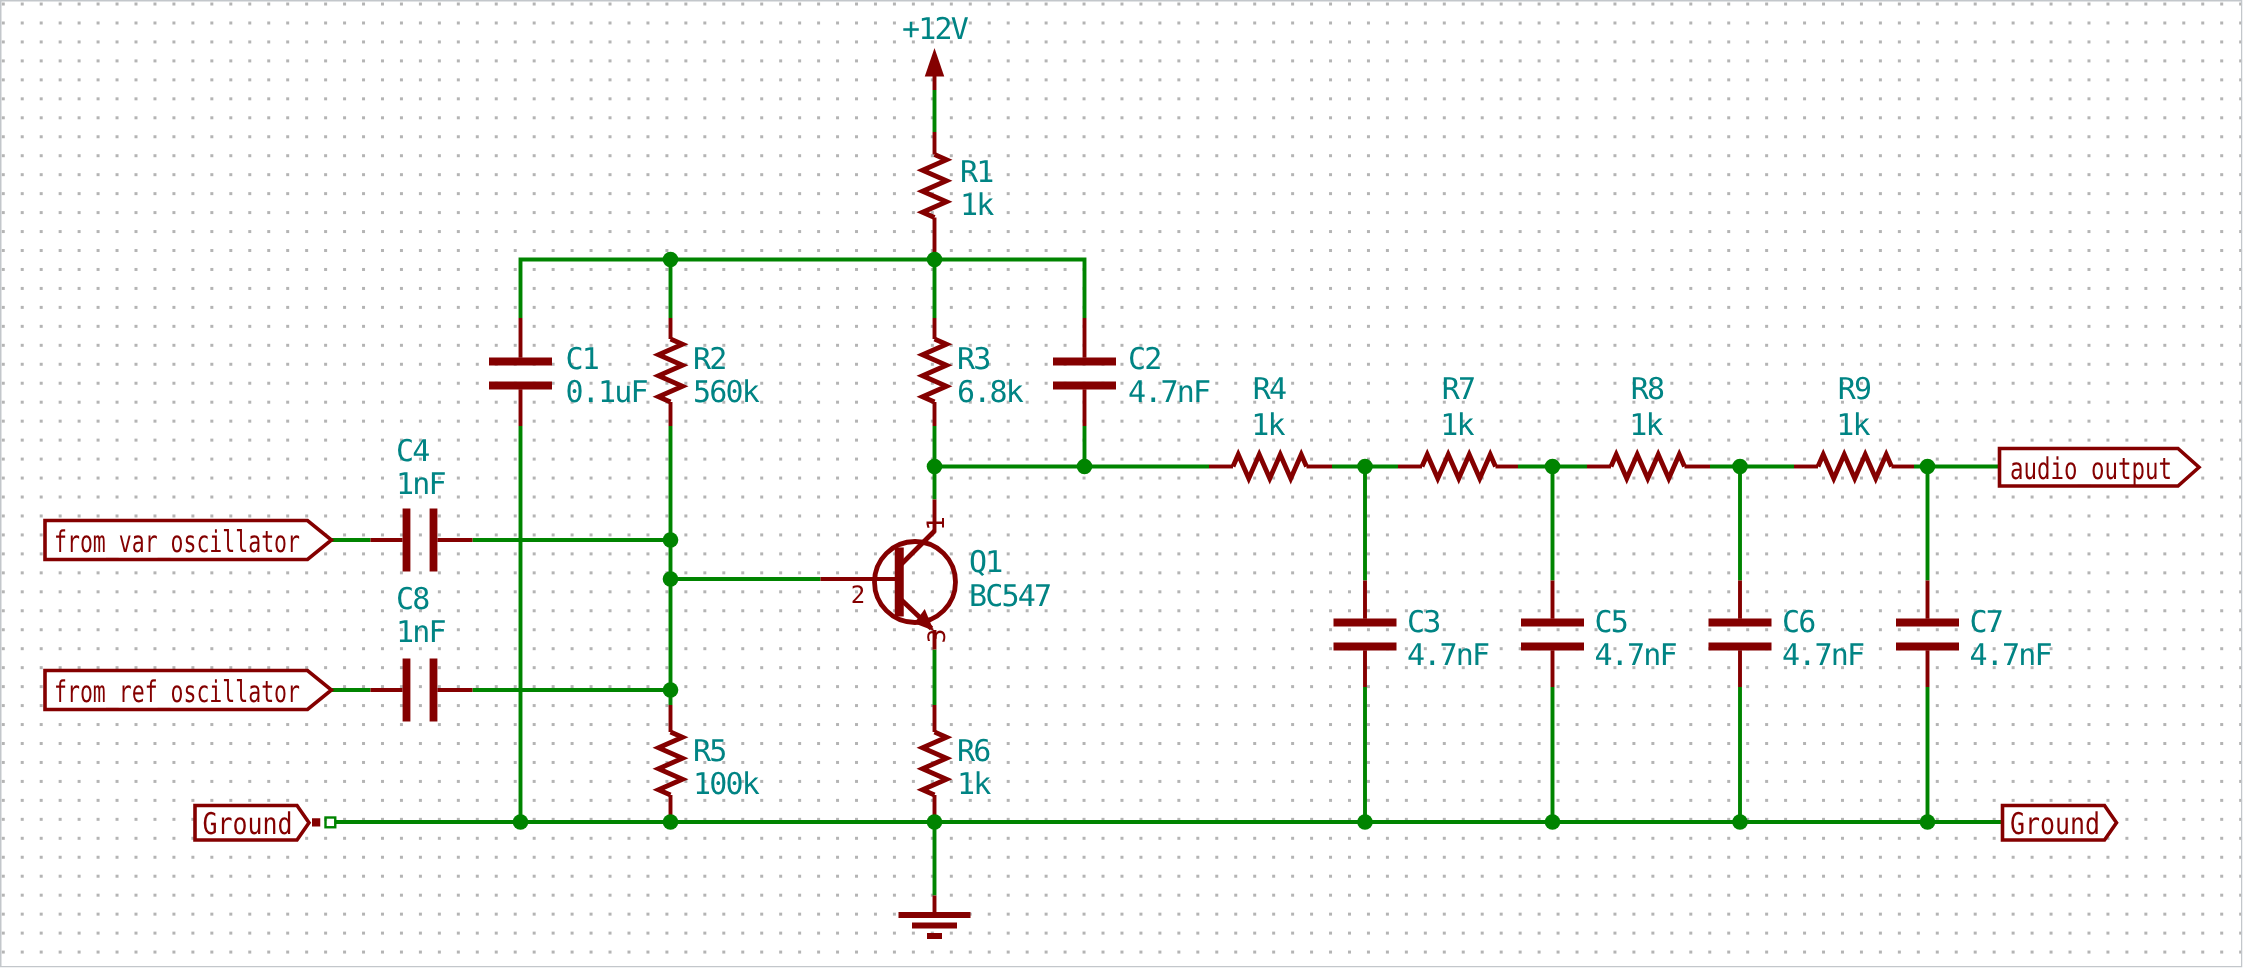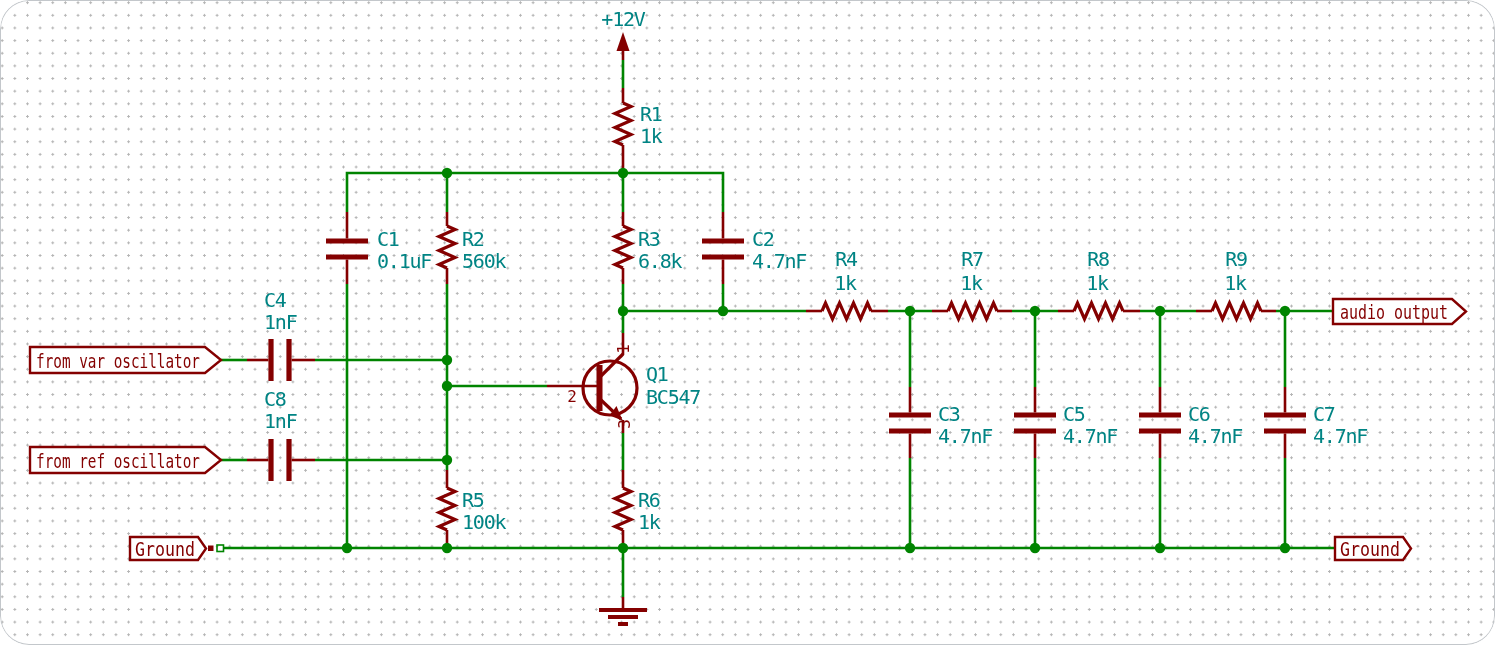--- a/index.html
+++ b/index.html
@@ -6,21 +6,20 @@
   .screen{
     position:relative;
     width:1495px;height:645px;
     background-color:#ffffff;
     background-image:radial-gradient(circle,#b4b4b4 1.1px,transparent 1.1px);
     background-size:12.65px 12.65px;
     background-position:8.5px 9px;
     box-shadow:inset 0 0 0 1px #c3c7cb;
     font-family:"DejaVu Sans Mono","Liberation Mono",monospace;
     overflow:hidden;
-    border-radius:29px;
   }
   svg{position:absolute;inset:0;}
   .wire{stroke:#008400;stroke-width:2.6;fill:none;}
   .pinline{stroke:#840000;stroke-width:2.6;fill:none;}
   .sym{stroke:#840000;stroke-width:3.2;fill:none;stroke-linejoin:miter;}
   .plate{stroke:#840000;stroke-width:5.2;fill:none;}
   .gndbar{stroke:#840000;stroke-width:4;fill:none;}
   .junction{fill:#008400;stroke:none;}
   .field{font-family:"DejaVu Sans Mono","Liberation Mono",monospace;font-size:20px;fill:#008484;letter-spacing:-1.2px;}
   .pin-num{font-family:"DejaVu Sans Mono","Liberation Mono",monospace;font-size:16px;fill:#840000;}

